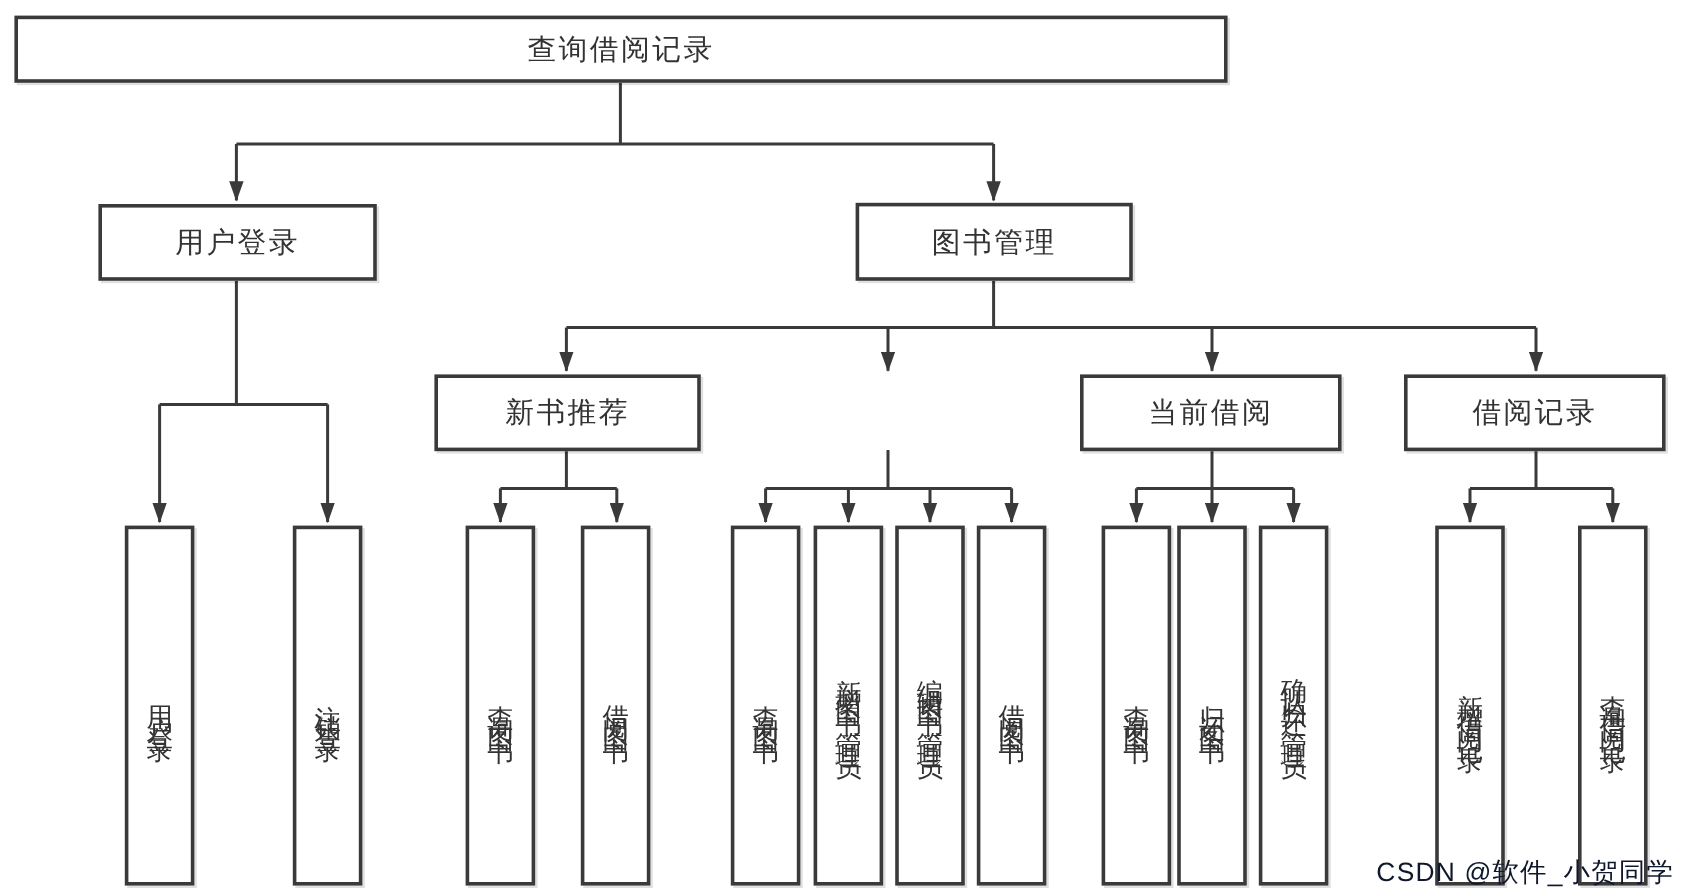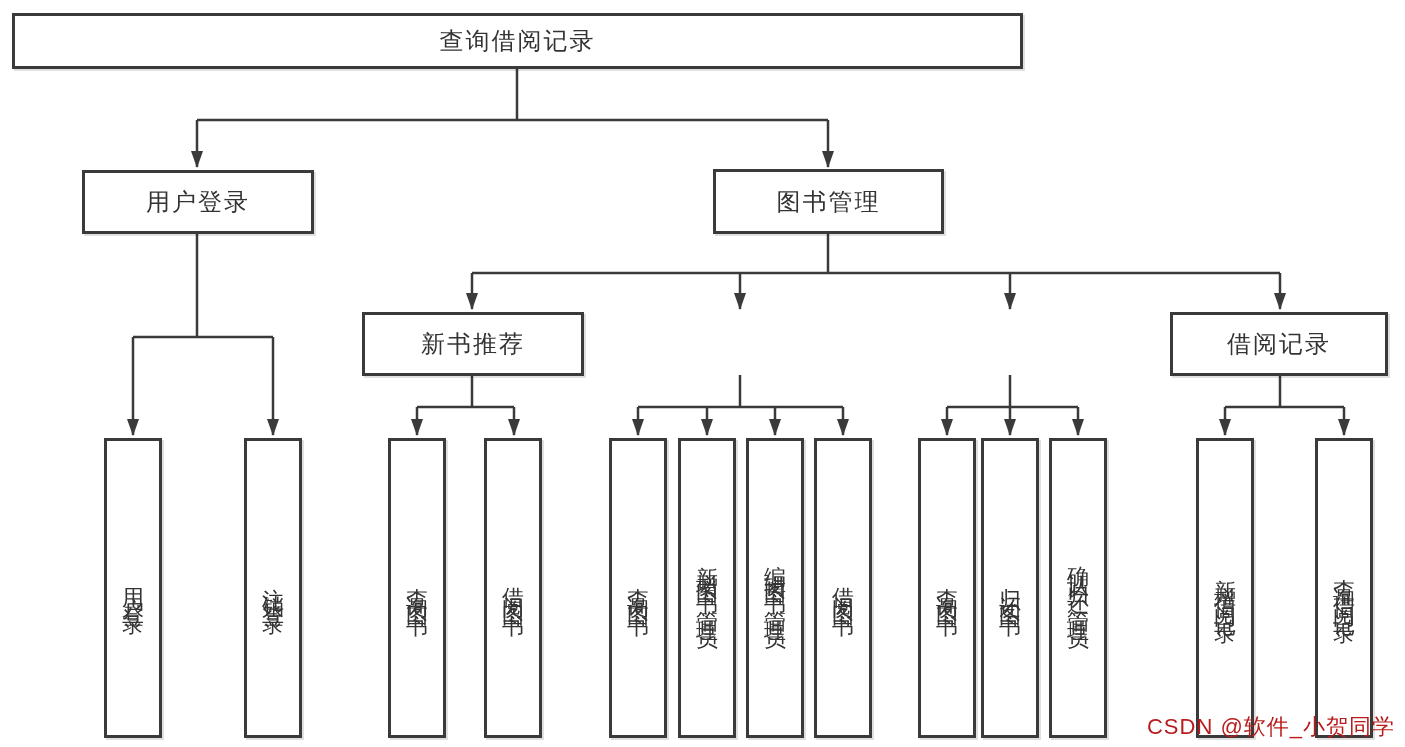--- a/index.html
+++ b/index.html
@@ -64,21 +64,21 @@
   .t10 { left: 981px; }
   .t11 { left: 1049px; }
   .t12 { left: 1196px; }
   .t13 { left: 1315px; }
   .watermark {
     position: absolute;
     right: 10px;
     top: 712px;
     font-size: 22px;
     letter-spacing: 1px;
-    color: #b91c1c;
+    color: #0f172a;
     z-index: 5;
     white-space: nowrap;
   }
 </style>
 </head>
 <body>
 
 <div class="canvas">
 
   <svg class="connectors" viewBox="0 0 1405 747" xmlns="http://www.w3.org/2000/svg">
@@ -138,20 +138,23 @@
   <div class="box n-userlogin">
     <span class="hlabel">用户登录</span>
   </div>
   <div class="box n-bookmgmt">
     <span class="hlabel">图书管理</span>
   </div>
 
   <div class="box n-newbook">
     <span class="hlabel">新书推荐</span>
   </div>
+  <div class="box n-curborrow">
+    <span class="hlabel">当前借阅</span>
+  </div>
   <div class="box n-record">
     <span class="hlabel">借阅记录</span>
   </div>
 
   <div class="box tall t1">
     <span class="vlabel">用户登录</span>
   </div>
   <div class="box tall t2">
     <span class="vlabel">注销登录</span>
   </div>

